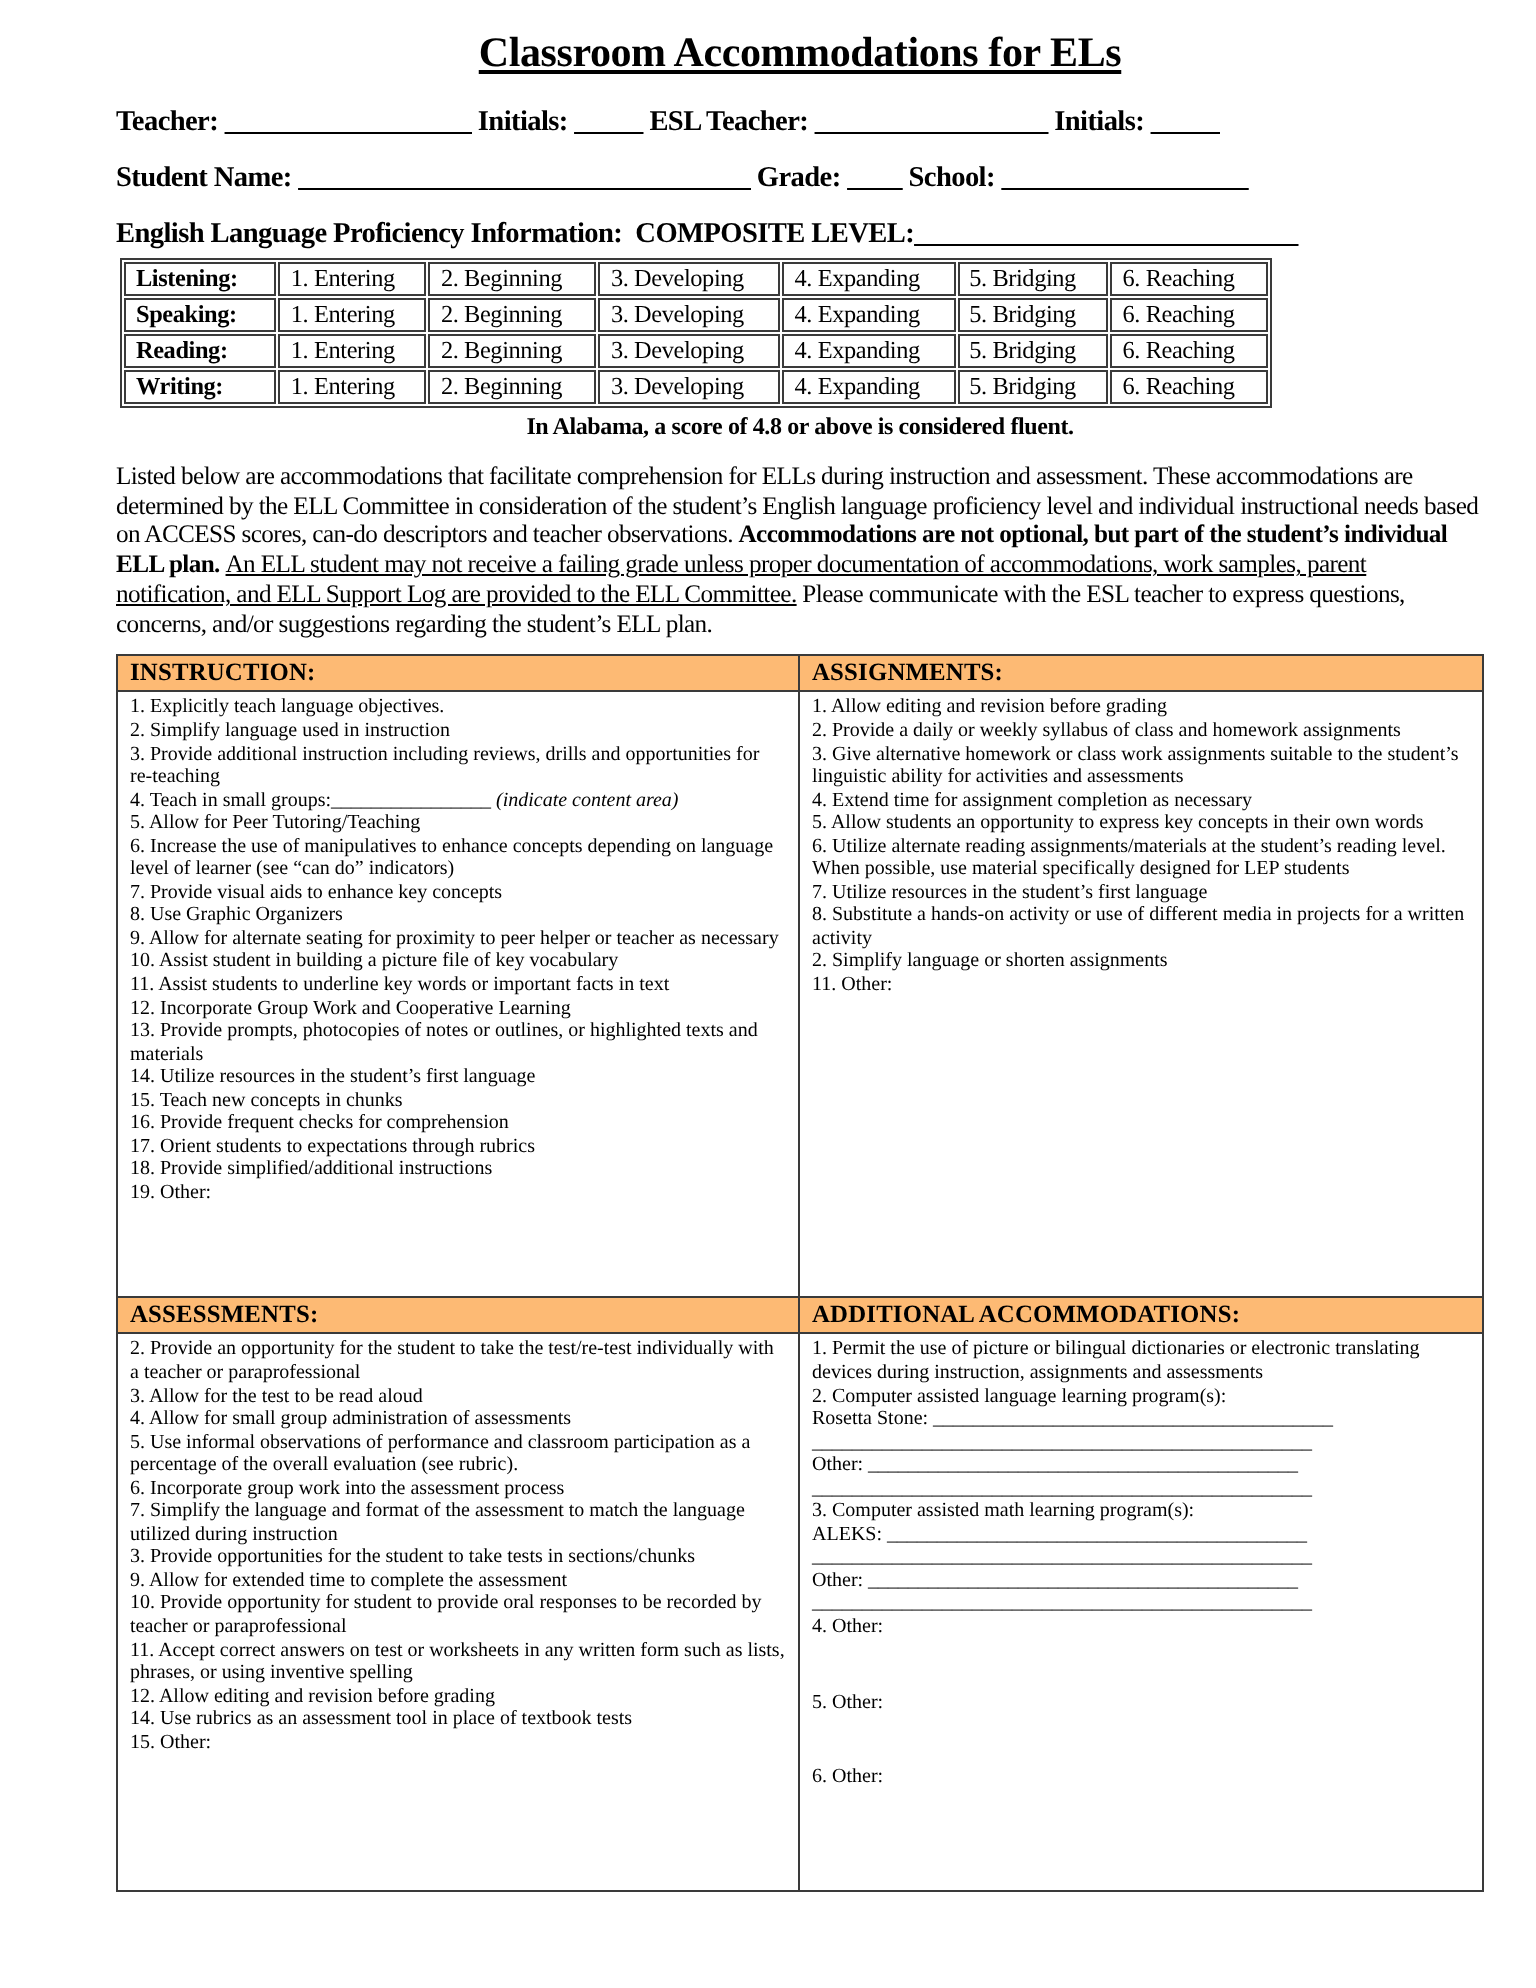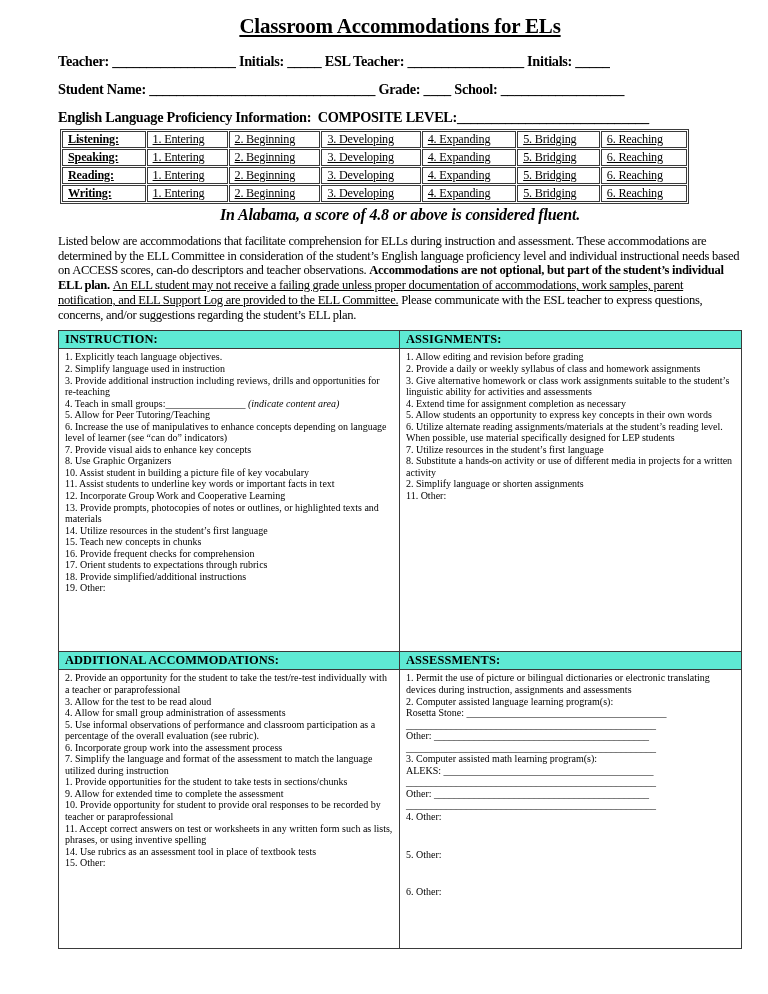--- a/index.html
+++ b/index.html
@@ -12,43 +12,43 @@
   .cond { letter-spacing:-0.3px; }
   h1.title {
     font-size:21px; font-weight:bold; text-align:center;
     text-decoration:underline; margin:4px 0 14px 0; letter-spacing:-0.2px;
   }
   .info-line { font-weight:bold; font-size:14.3px; margin:0 0 11px 0; white-space:nowrap; }
   .info-line .blank { font-weight:bold; }
   .prof-heading { font-weight:bold; font-size:14.3px; margin:2px 0 3px 0; white-space:nowrap; }
   table.prof {
     border-collapse:separate; border-spacing:1px;
-    border:1px solid #3a3a3a; width:629px; margin-left:2px;text-decoration:underline;
+    border:1px solid #3a3a3a; width:576px; margin-left:2px;
   }
   table.prof th, table.prof td {
     border:1px solid #3a3a3a; font-size:12.2px; padding:0 5px; height:14px;
     text-align:left; font-weight:normal; letter-spacing:-0.2px; white-space:nowrap;
   }
   table.prof th { font-weight:bold; width:13.5%; }
   .fluency-note {
-    text-align:center; font-weight:bold; font-style:italic;
-    font-size:16px; margin:2px 0 10px 0; letter-spacing:-0.2px;
+    text-align:center; font-weight:bold; 
+    font-size:12px; margin:2px 0 10px 0; letter-spacing:-0.2px;
   }
   .intro { font-size:12.6px; line-height:1.17; margin:0 0 8px 0; }
   .intro .b { font-weight:bold; }
   .intro .bu { font-weight:normal; text-decoration:underline; }
   .mt {
     display:grid; grid-template-columns:1fr 1fr;
     border:1.5px solid #3a3a3a; margin:0 0 10px 0;
   }
   .mt > div { border-bottom:1px solid #3a3a3a; }
   .mt > div:nth-child(odd) { border-right:1px solid #3a3a3a; }
   .mt > div:nth-child(7), .mt > div:nth-child(8) { border-bottom:none; }
   .hdr {
-    background:#5eead4; font-weight:bold; font-size:12.4px;
+    background:#fdba74; font-weight:bold; font-size:12.4px;
     padding:1px 6px; letter-spacing:0.1px;
   }
   .bc { padding:2px 6px 4px 6px; font-size:10px; line-height:1.155; }
   .bc .li { margin:0; }
   .bc .li.gap { margin-bottom:26px; }
   .bc .li i { font-style:italic; }
   .bc.h1r { min-height:296px; }
   .bc.h2r { min-height:272px; }
 </style>
 </head>
@@ -119,20 +119,21 @@
     <div class="hdr">ASSIGNMENTS:</div>
     <div class="bc h1r">
         <div class="li">1. Explicitly teach language objectives.</div>
         <div class="li">2. Simplify language used in instruction</div>
         <div class="li">3. Provide additional instruction including reviews, drills and opportunities for re-teaching</div>
         <div class="li">4. Teach in small groups:________________ <i>(indicate content area)</i></div>
         <div class="li">5. Allow for Peer Tutoring/Teaching</div>
         <div class="li">6. Increase the use of manipulatives to enhance concepts depending on language level of learner (see “can do” indicators)</div>
         <div class="li">7. Provide visual aids to enhance key concepts</div>
         <div class="li">8. Use Graphic Organizers</div>
+        <div class="li">9. Allow for alternate seating for proximity to peer helper or teacher as necessary</div>
         <div class="li">10. Assist student in building a picture file of key vocabulary</div>
         <div class="li">11. Assist students to underline key words or important facts in text</div>
         <div class="li">12. Incorporate Group Work and Cooperative Learning</div>
         <div class="li">13. Provide prompts, photocopies of notes or outlines, or highlighted texts and materials</div>
         <div class="li">14. Utilize resources in the student’s first language</div>
         <div class="li">15. Teach new concepts in chunks</div>
         <div class="li">16. Provide frequent checks for comprehension</div>
         <div class="li">17. Orient students to expectations through rubrics</div>
         <div class="li">18. Provide simplified/additional instructions</div>
         <div class="li">19. Other:</div>
@@ -142,33 +143,34 @@
         <div class="li">2. Provide a daily or weekly syllabus of class and homework assignments</div>
         <div class="li">3. Give alternative homework or class work assignments suitable to the student’s linguistic ability for activities and assessments</div>
         <div class="li">4. Extend time for assignment completion as necessary</div>
         <div class="li">5. Allow students an opportunity to express key concepts in their own words</div>
         <div class="li">6. Utilize alternate reading assignments/materials at the student’s reading level. When possible, use material specifically designed for LEP students</div>
         <div class="li">7. Utilize resources in the student’s first language</div>
         <div class="li">8. Substitute a hands-on activity or use of different media in projects for a written activity</div>
         <div class="li">2. Simplify language or shorten assignments</div>
         <div class="li">11. Other:</div>
       </div>
+    <div class="hdr">ASSESSMENTS:</div>
     <div class="hdr">ADDITIONAL ACCOMMODATIONS:</div>
-    <div class="hdr">ASSESSMENTS:</div>
     <div class="bc h2r">
         <div class="li">2. Provide an opportunity for the student to take the test/re-test individually with a teacher or paraprofessional</div>
         <div class="li">3. Allow for the test to be read aloud</div>
         <div class="li">4. Allow for small group administration of assessments</div>
         <div class="li">5. Use informal observations of performance and classroom participation as a percentage of the overall evaluation (see rubric).</div>
         <div class="li">6. Incorporate group work into the assessment process</div>
         <div class="li">7. Simplify the language and format of the assessment to match the language utilized during instruction</div>
-        <div class="li">1. Provide opportunities for the student to take tests in sections/chunks</div>
+        <div class="li">3. Provide opportunities for the student to take tests in sections/chunks</div>
         <div class="li">9. Allow for extended time to complete the assessment</div>
         <div class="li">10. Provide opportunity for student to provide oral responses to be recorded by teacher or paraprofessional</div>
         <div class="li">11. Accept correct answers on test or worksheets in any written form such as lists, phrases, or using inventive spelling</div>
+        <div class="li">12. Allow editing and revision before grading</div>
         <div class="li">14. Use rubrics as an assessment tool in place of textbook tests</div>
         <div class="li">15. Other:</div>
       </div>
     <div class="bc h2r">
         <div class="li">1. Permit the use of picture or bilingual dictionaries or electronic translating devices during instruction, assignments and assessments</div>
         <div class="li">2. Computer assisted language learning program(s):</div>
         <div class="li">Rosetta Stone: ________________________________________</div>
         <div class="li">__________________________________________________</div>
         <div class="li">Other: ___________________________________________</div>
         <div class="li">__________________________________________________</div>

